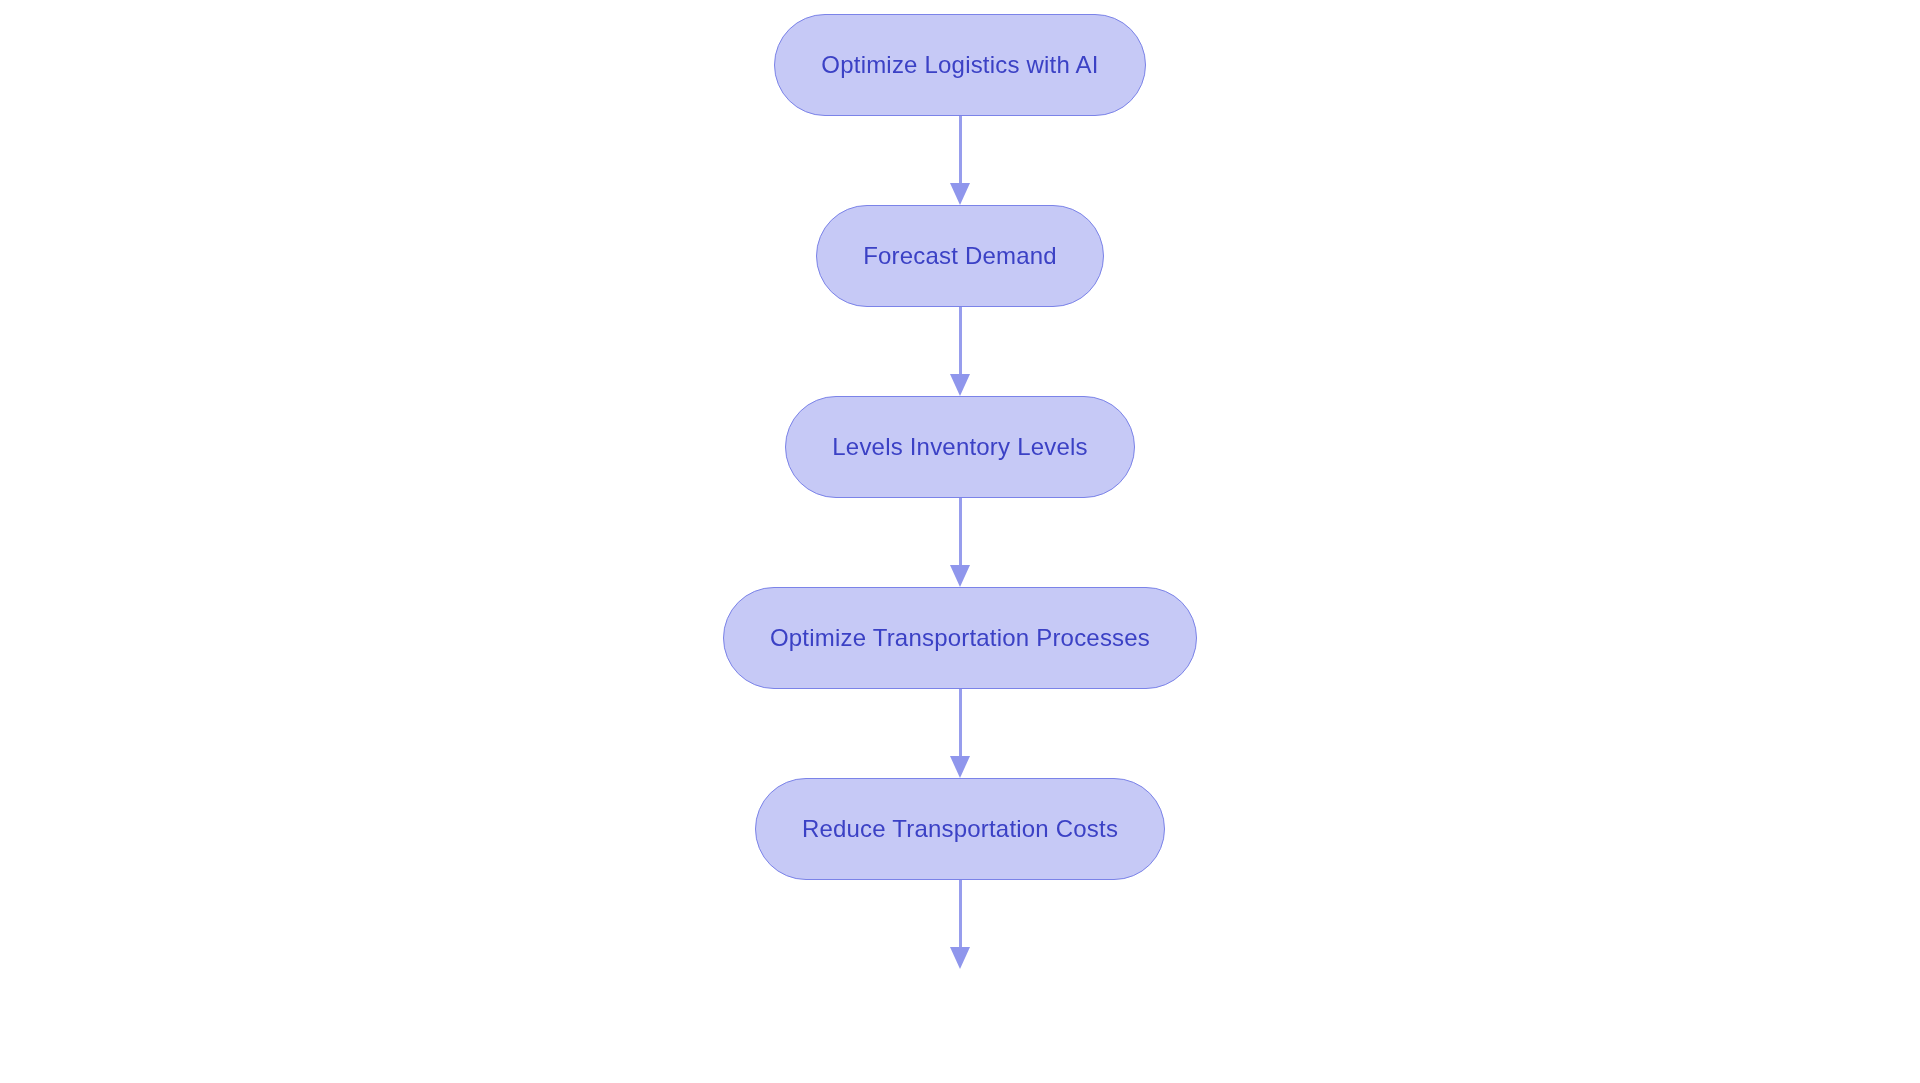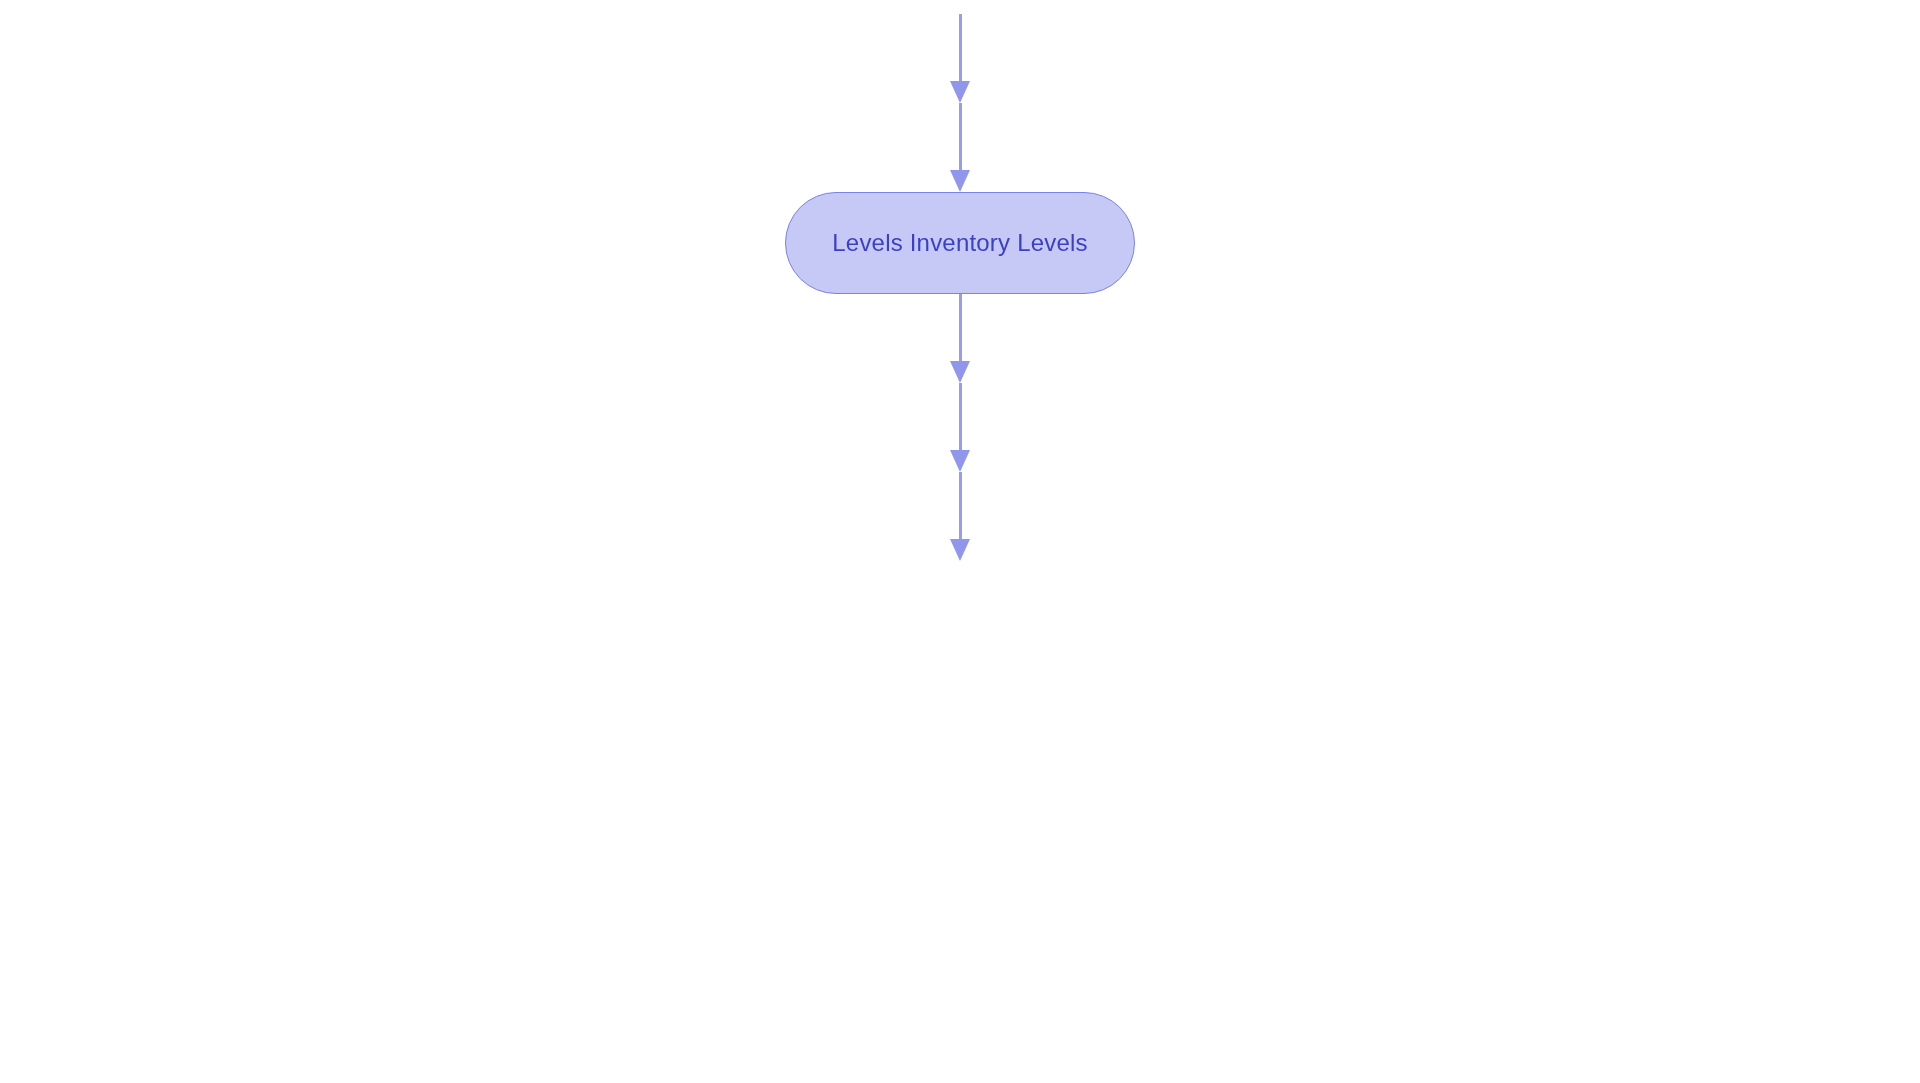--- a/index.html
+++ b/index.html
@@ -57,47 +57,59 @@
     border-right: 10px solid transparent;
     border-top: 22px solid #8f96ec;
   }
 </style>
 </head>
 <body>
 
 <div class="canvas">
   <div class="flow">
 
+    <div class="node">
+      <span>Optimize Logistics with AI</span>
+    </div>
 
     <div class="connector">
       <div class="shaft"></div>
       <div class="head"></div>
     </div>
 
+    <div class="node">
+      <span>Forecast Demand</span>
+    </div>
 
     <div class="connector">
       <div class="shaft"></div>
       <div class="head"></div>
     </div>
 
     <div class="node">
       <span>Levels Inventory Levels</span>
     </div>
 
     <div class="connector">
       <div class="shaft"></div>
       <div class="head"></div>
     </div>
 
+    <div class="node">
+      <span>Optimize Transportation Processes</span>
+    </div>
 
     <div class="connector">
       <div class="shaft"></div>
       <div class="head"></div>
     </div>
 
+    <div class="node">
+      <span>Reduce Transportation Costs</span>
+    </div>
 
     <div class="connector">
       <div class="shaft"></div>
       <div class="head"></div>
     </div>
 
 
   </div>
 </div>
 

